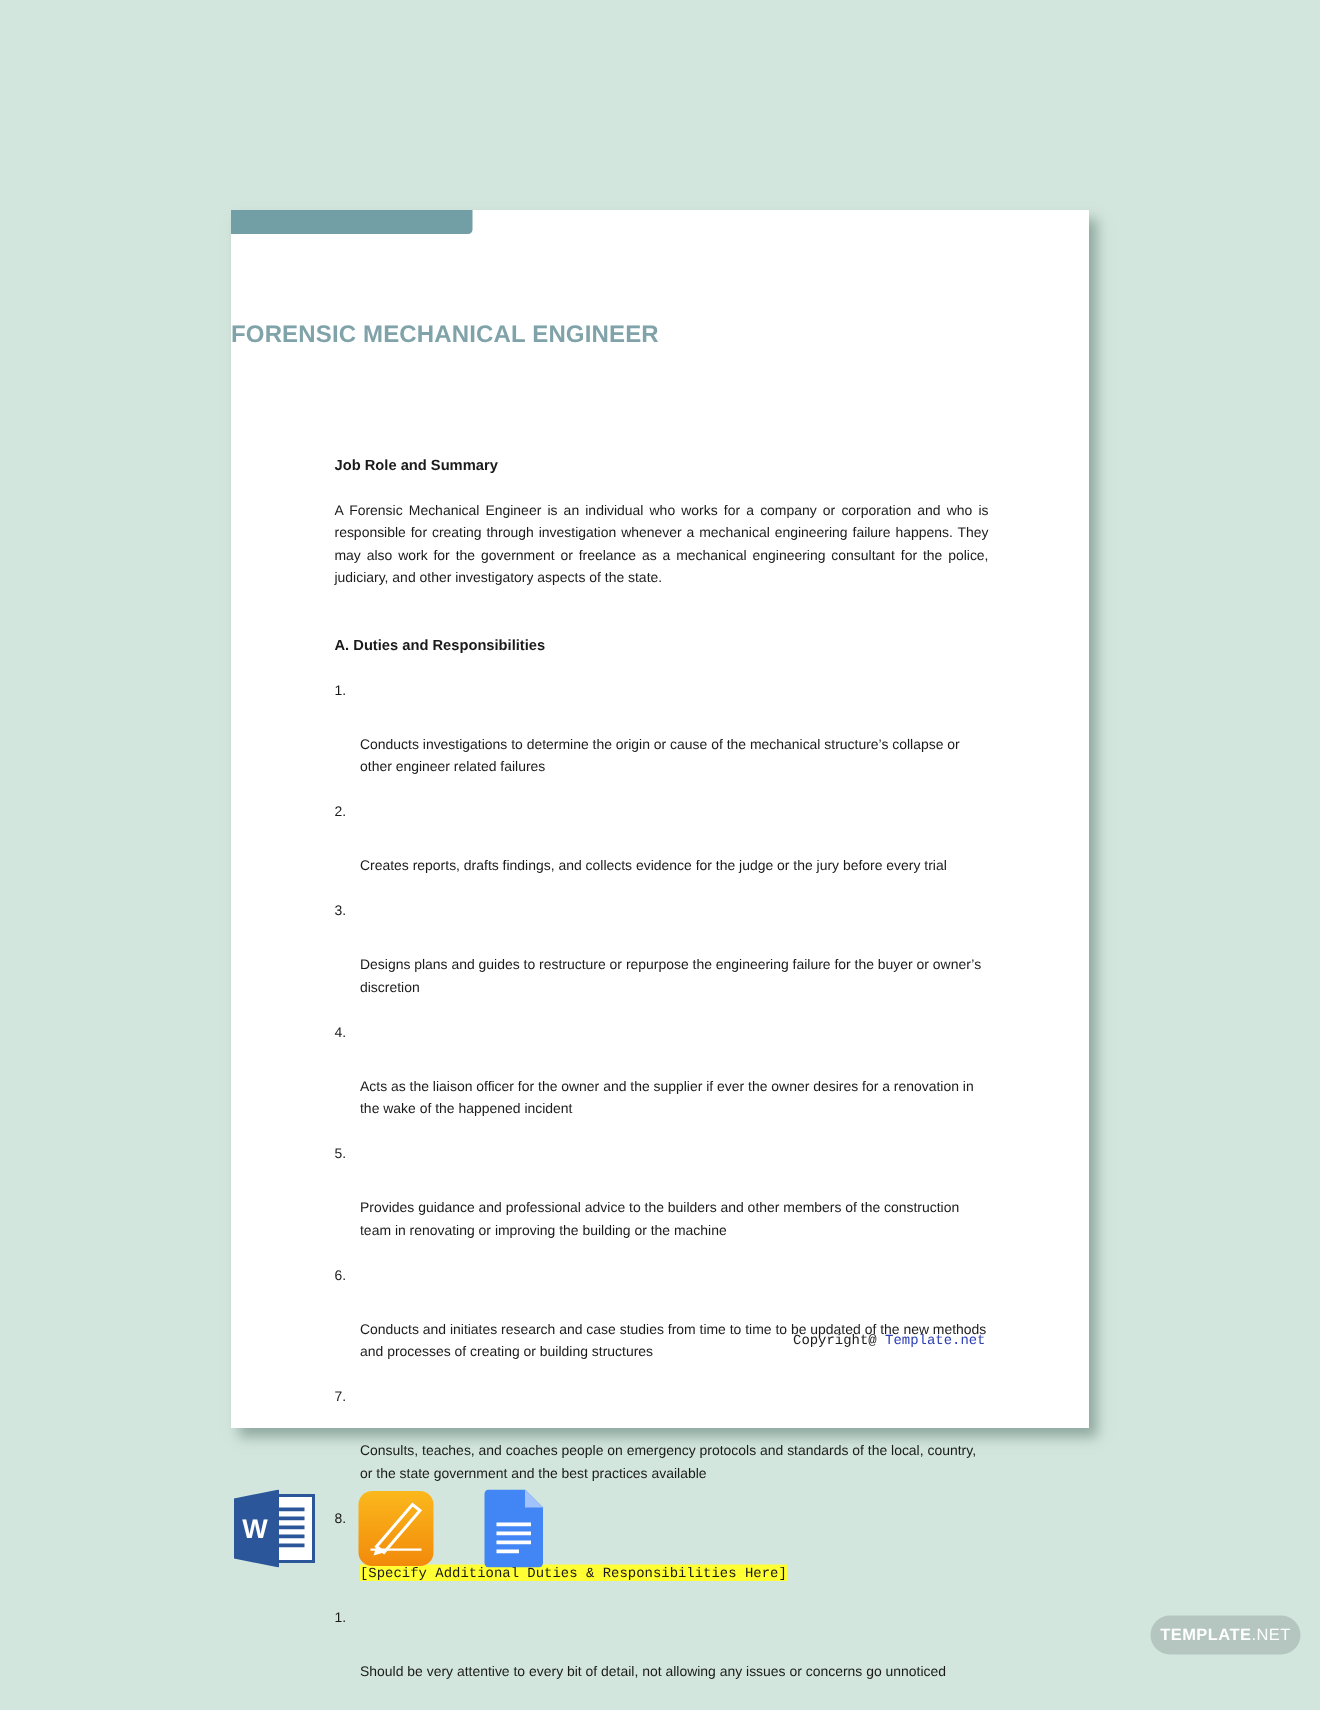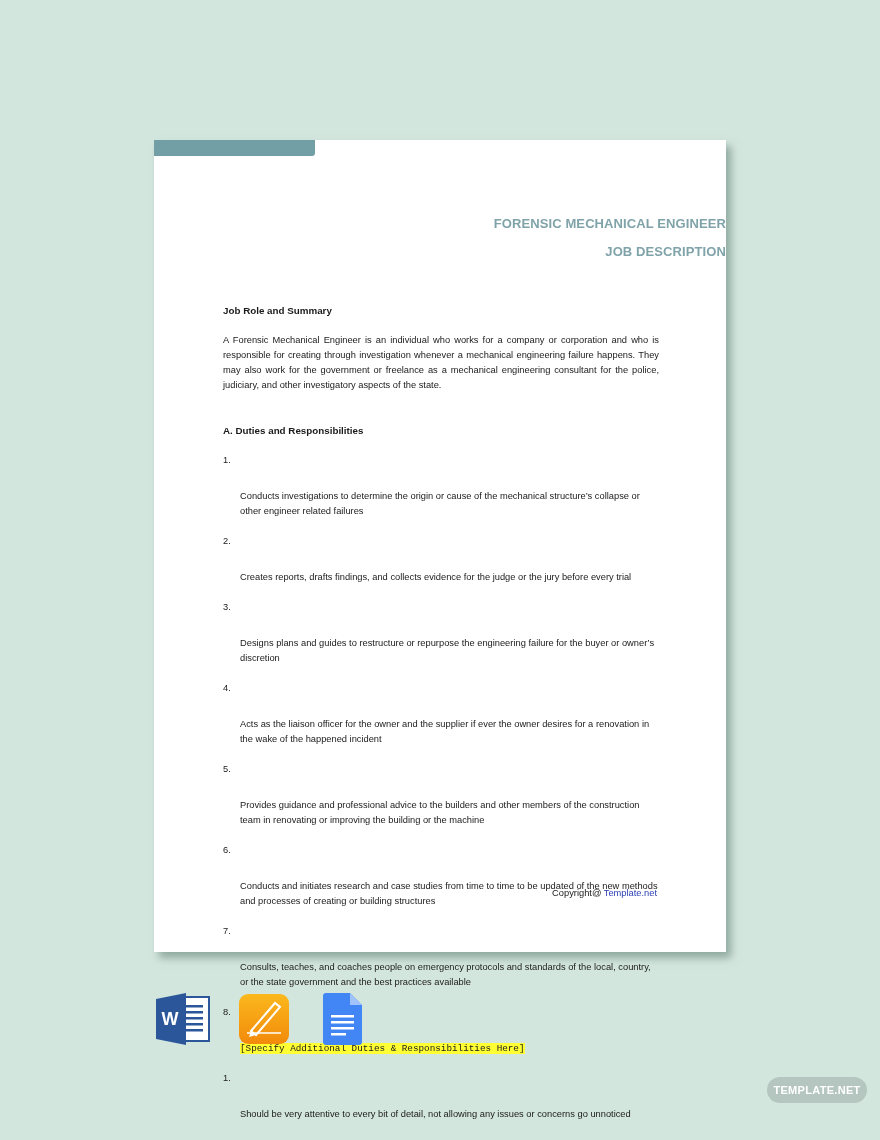--- a/index.html
+++ b/index.html
@@ -20,24 +20,24 @@
   .accent-bar {
     position: absolute;
     left: 0; top: 0;
     width: 161px; height: 16px;
     background: #729fa6;
     border-radius: 0 0 3px 0;
   }
   .title {
     position: absolute;
     left: 0; right: 0; top: 70px;
-    text-align: right;
+    text-align: left;
     color: #7fa3a9;
     font-weight: bold;
-    font-size: 13px;
+    font-size: 16px;
     line-height: 28px;
     letter-spacing: 0.1px;
   }
   .content {
     position: absolute;
     left: 69px; top: 163px;
     width: 436px;
     color: #1a1a1a;
     font-size: 9.3px;
     line-height: 15px;
@@ -58,20 +58,21 @@
   }
   .list li .num { width: 17px; flex: none; }
   .list li .txt { flex: 1; margin-top: 36px; }
   .hl { background: #ffff33; font-family: Liberation Mono, monospace; }
   .sec-b { margin-top: 29px; }
   .copyright {
     position: absolute;
     right: 69px; top: 748px;
     font-size: 9.3px;
     color: #1a1a1a;
+    font-family: Liberation Mono, monospace;
   }
   .copyright .link { color: #2b3fb5; }
   .icons {
     position: absolute;
     left: 156px; top: 993px;
     display: flex;
     align-items: center;
   }
   .icon { width: 54px; height: 52px; margin-right: 27px; }
   .icon svg { display: block; }
@@ -81,31 +82,30 @@
     width: 100px; height: 26px;
     background: #b4c6bf;
     border-radius: 13px;
     color: #ffffff;
     font-size: 11px;
     font-weight: bold;
     text-align: center;
     line-height: 26px;
     letter-spacing: 0.3px;
   }
-  .watermark .light { font-weight: bold; }
+  .watermark .light { font-weight: normal; }
 </style>
 </head>
 <body>
 
 <div class="page">
   <div class="accent-bar"></div>
 
   <div class="title">
     <div>FORENSIC MECHANICAL ENGINEER</div>
-    <div>JOB DESCRIPTION</div>
   </div>
 
   <div class="content">
     <div class="heading">Job Role and Summary</div>
     <p class="summary">A Forensic Mechanical Engineer is an individual who works for a company or corporation and who is responsible for creating through investigation whenever a mechanical engineering failure happens. They may also work for the government or freelance as a mechanical engineering consultant for the police, judiciary, and other investigatory aspects of the state.</p>
 
     <div class="heading sec-a">A. Duties and Responsibilities</div>
     <ul class="list">
       <li>
           <span class="num">1.</span>

